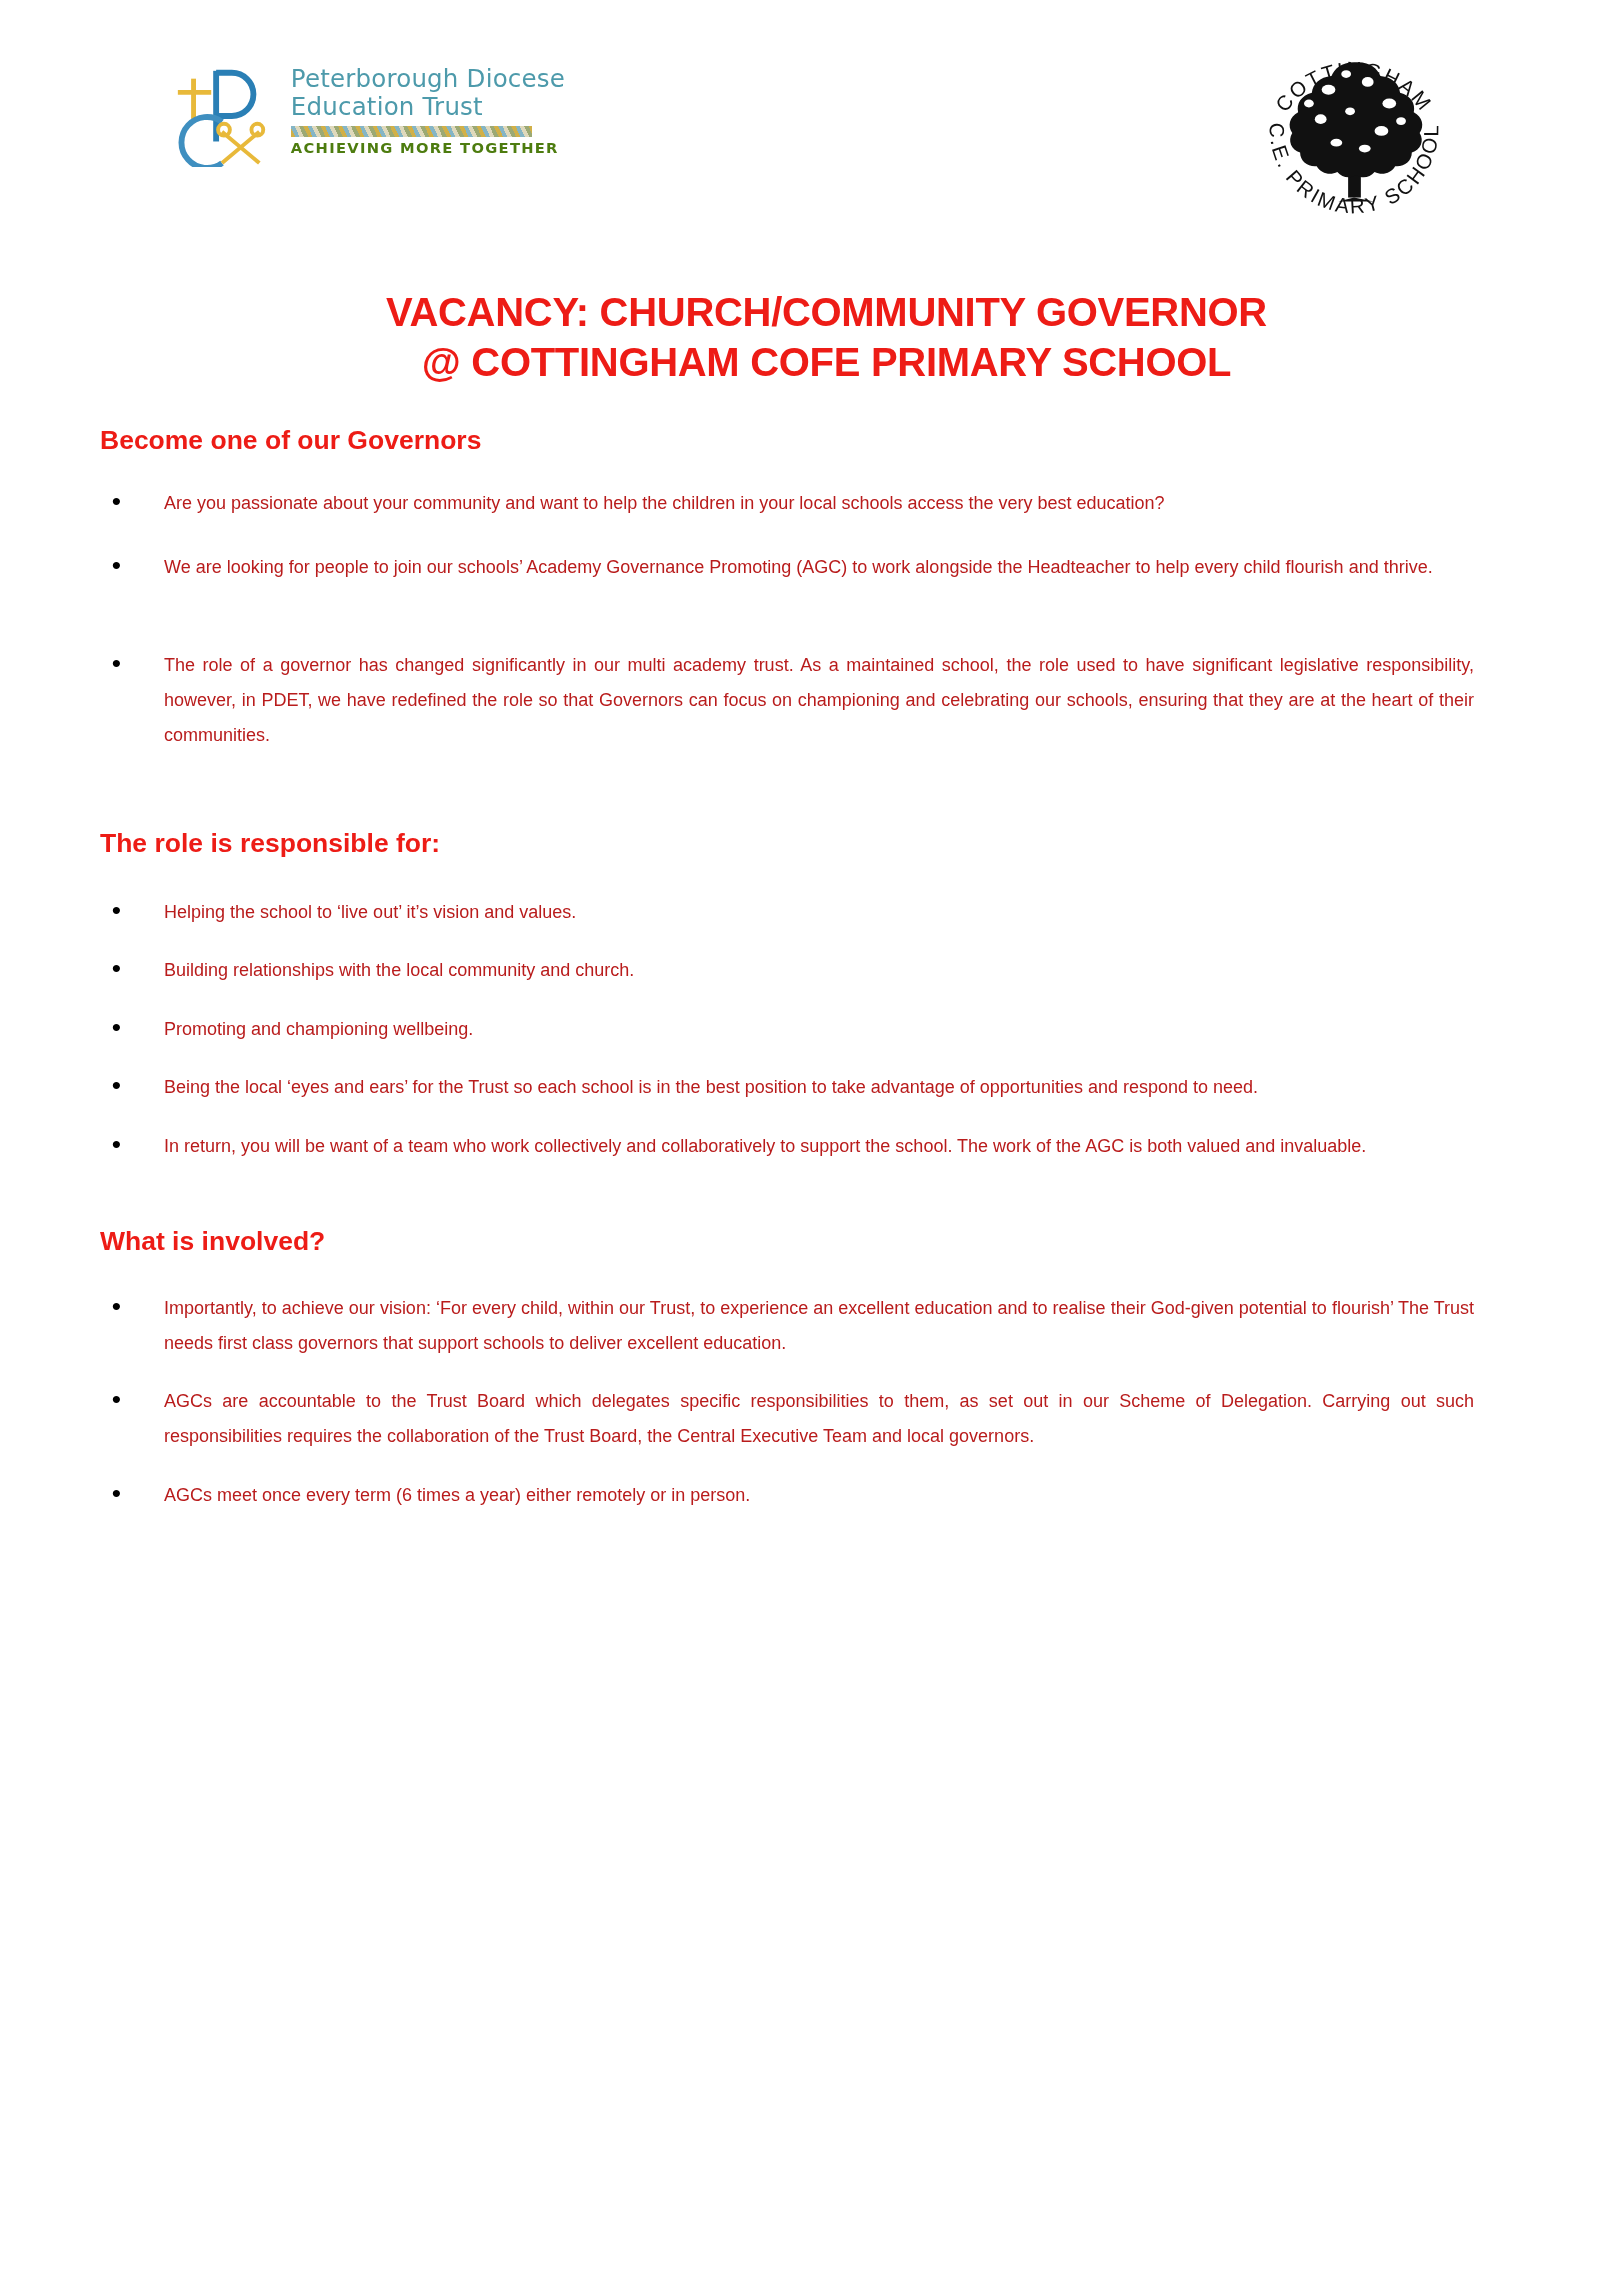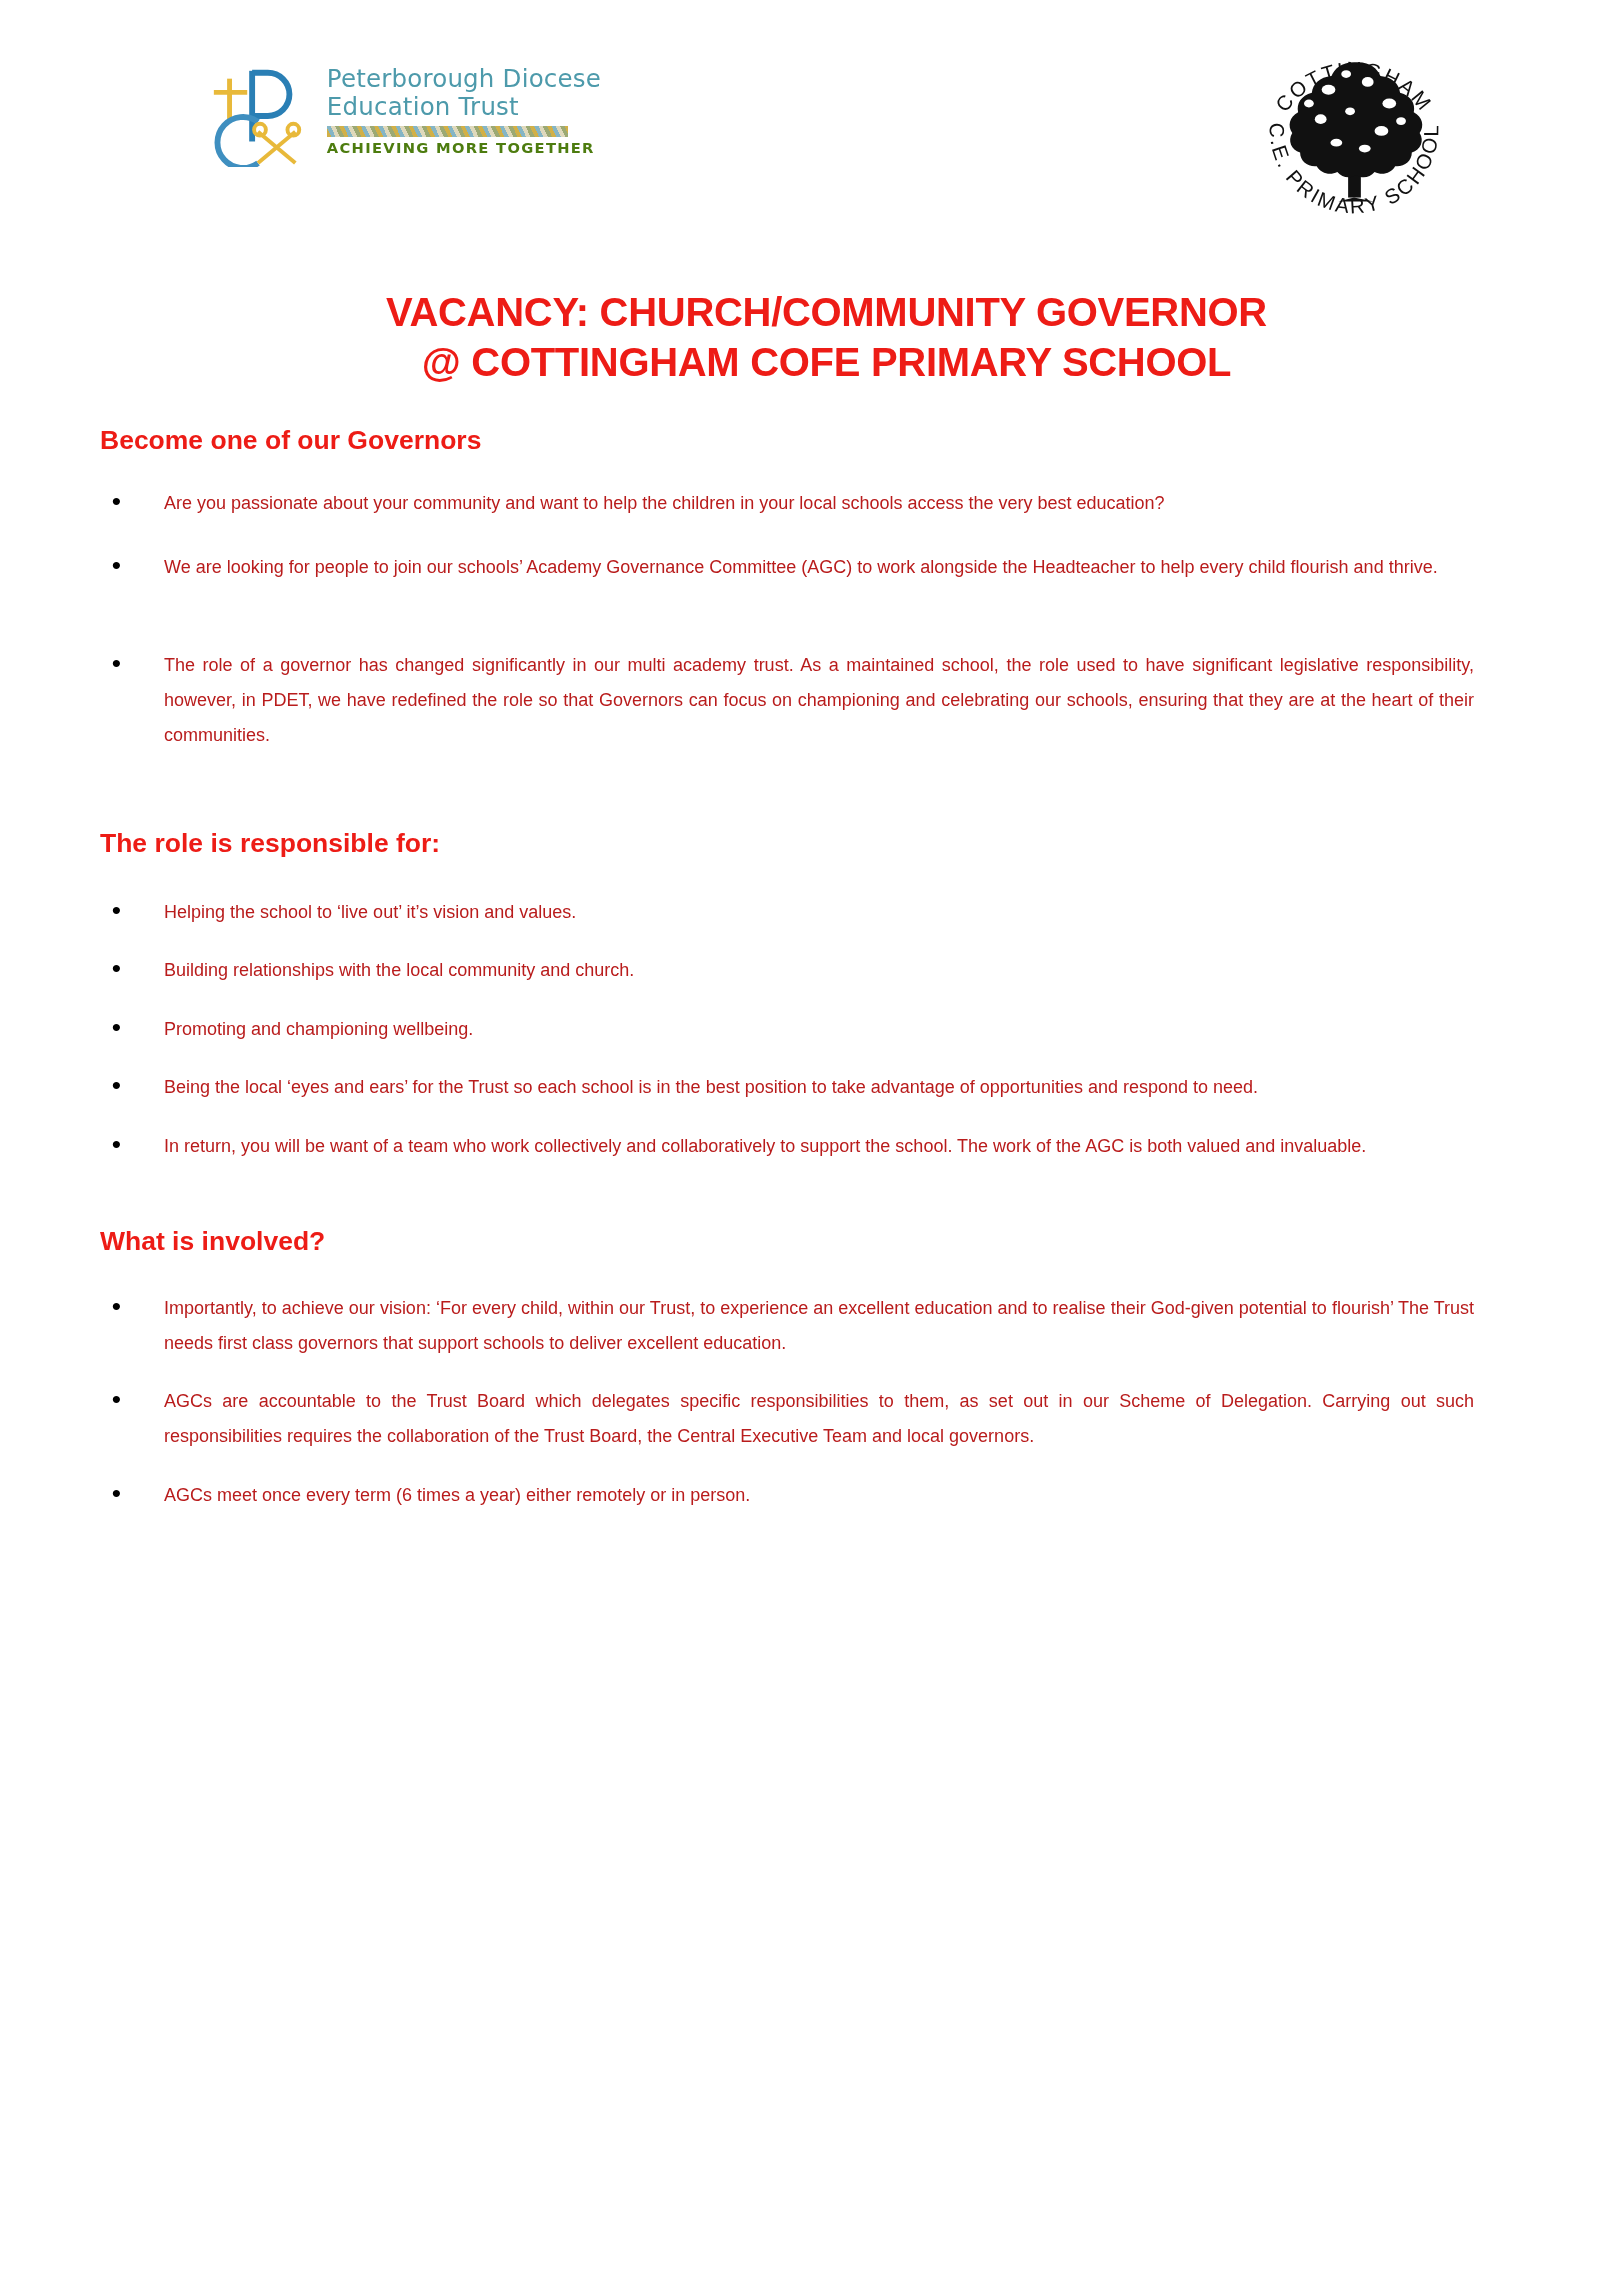--- a/index.html
+++ b/index.html
@@ -16,21 +16,20 @@
     font-family: "Liberation Sans", "DejaVu Sans", sans-serif;
     overflow: hidden;
     box-sizing: border-box;
   }
 
   
   .header {
     position: relative;
     height: 245px;
     padding: 12px;
-    margin-left: 36px;
   }
 
   
   .pdet-logo {
     position: absolute;
     left: 165px;
     top: 61px;
     display: flex;
     align-items: flex-start;
   }
@@ -239,21 +238,21 @@
     <span class="tline">VACANCY: CHURCH/COMMUNITY GOVERNOR</span>
     <span class="tline">@ COTTINGHAM COFE PRIMARY SCHOOL</span>
   </div>
 
   <div class="content">
 
     <div class="section-heading" style="margin:37px 0 29px 0;">Become one of our Governors</div>
 
     <ul class="bullets">
       <li>Are you passionate about your community and want to help the children in your local schools access the very best education?</li>
-      <li style="margin-top:29px;">We are looking for people to join our schools’ Academy Governance Committee (AGC) to work alongside the Headteacher to help every child flourish and thrive.</li>
+      <li style="margin-top:29px;">We are looking for people to join our schools’ Academy Governance Promoting (AGC) to work alongside the Headteacher to help every child flourish and thrive.</li>
       <li style="margin-top:63px;">The role of a governor has changed significantly in our multi academy trust.  As a maintained school, the role used to have significant legislative responsibility, however, in PDET, we have redefined the role so that Governors can focus on championing and celebrating our schools, ensuring that they are at the heart of their communities.</li>
     </ul>
 
     <div class="section-heading" style="margin:74px 0 35px 0;">The role is responsible for:</div>
 
     <ul class="bullets">
       <li class="nojustify">Helping the school to ‘live out’ it’s vision and values.</li>
       <li class="nojustify" style="margin-top:23.5px;">Building relationships with the local community and church.</li>
       <li class="nojustify" style="margin-top:23.5px;">Promoting and championing wellbeing.</li>
       <li style="margin-top:23.5px;">Being the local ‘eyes and ears’ for the Trust so each school is in the best position to take advantage of opportunities and respond to need.</li>

